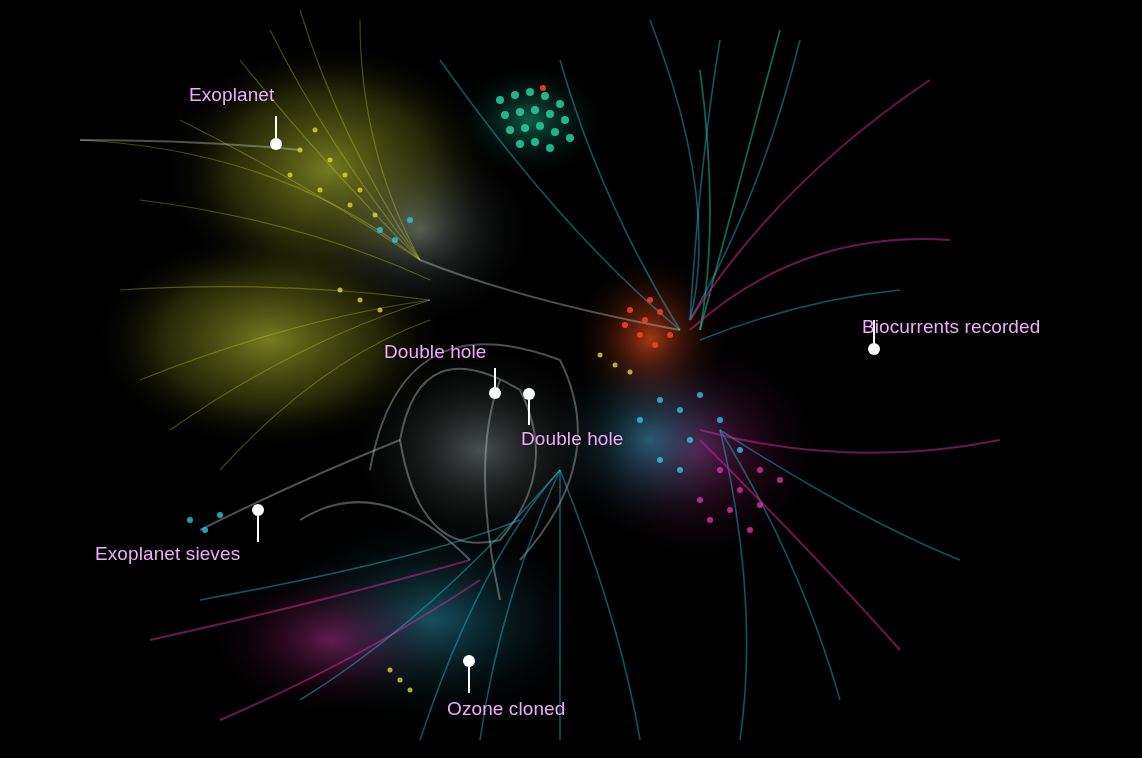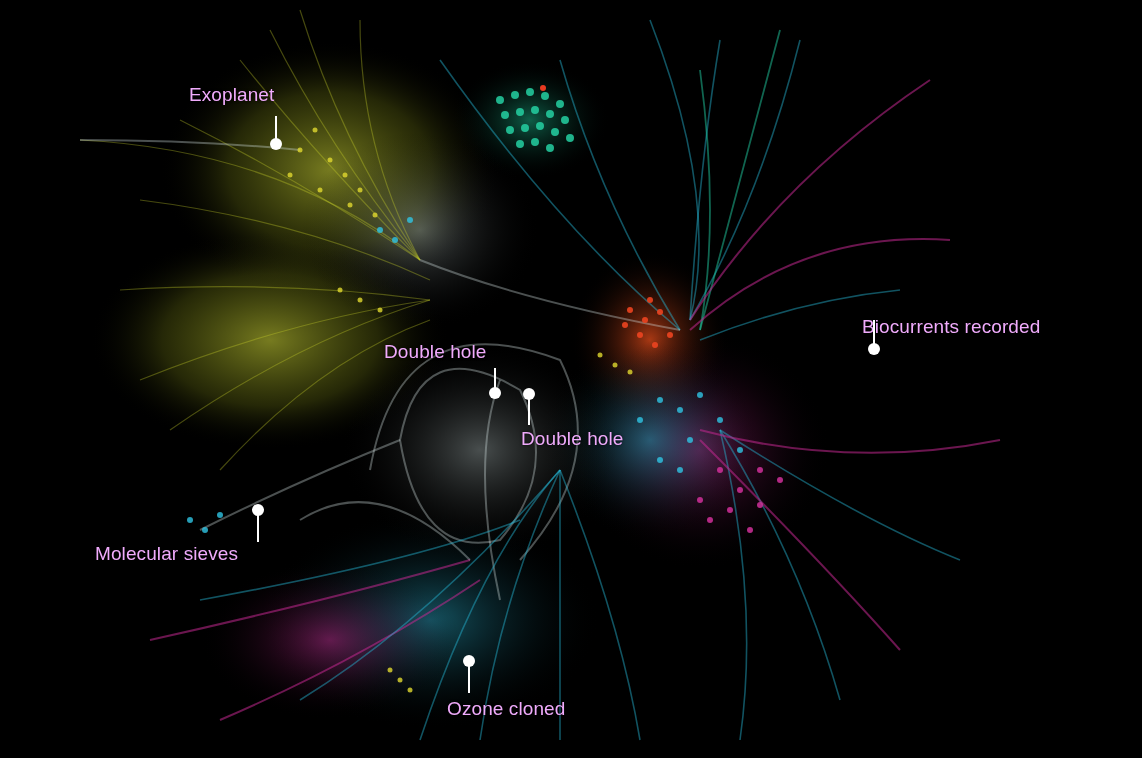--- a/index.html
+++ b/index.html
@@ -223,21 +223,21 @@
 
   <div class="callout">
     <span class="callout-dot" style="left:523px;top:388px;"></span>
     <span class="callout-stem" style="left:528px;top:394px;height:31px;"></span>
     <span class="callout-label" style="left:521px;top:428px;">Double hole</span>
   </div>
 
   <div class="callout">
     <span class="callout-dot" style="left:252px;top:504px;"></span>
     <span class="callout-stem" style="left:257px;top:510px;height:32px;"></span>
-    <span class="callout-label" style="left:95px;top:543px;">Molecular sieves</span>
+    <span class="callout-label" style="left:95px;top:543px;">Exoplanet sieves</span>
   </div>
 
   <div class="callout">
     <span class="callout-dot" style="left:463px;top:655px;"></span>
     <span class="callout-stem" style="left:468px;top:661px;height:32px;"></span>
     <span class="callout-label" style="left:447px;top:698px;">Ozone cloned</span>
   </div>
 </div>
 
 </body></html>

